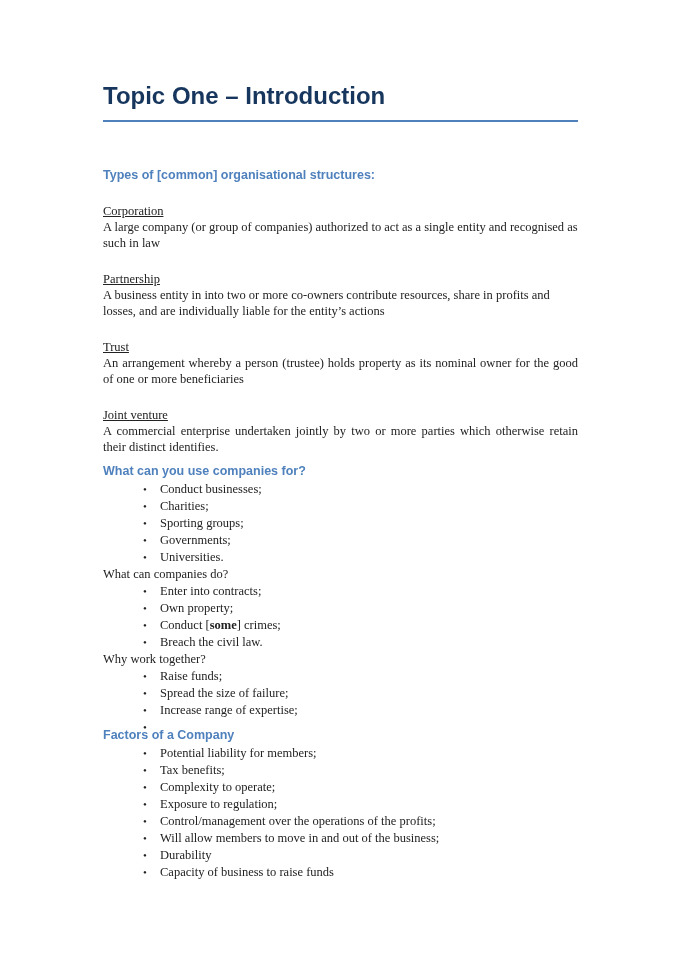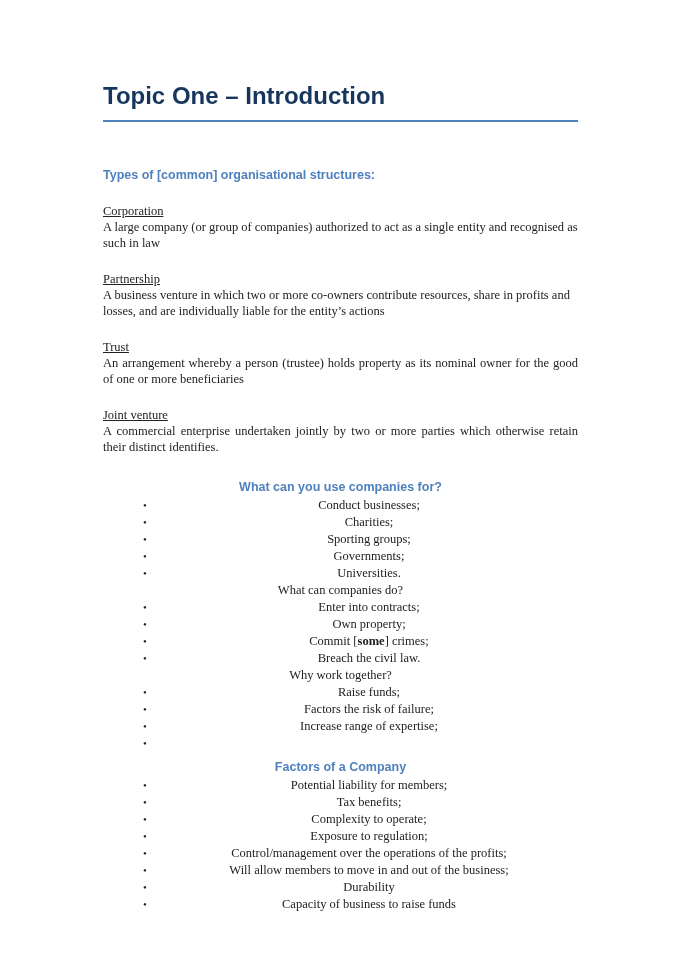--- a/index.html
+++ b/index.html
@@ -29,21 +29,21 @@
     padding-bottom:10px;
     border-bottom:2px solid var(--accent);
   }
   .content{
     position:absolute;
     left:103px;top:167px;
     width:475px;
     font-size:12.5px;
     line-height:16px;
   }
-  .section + .section{margin-top:24px;text-align:center;}
+  .section + .section{margin-top:8px;}
   .section-heading{
     font-family:"Liberation Sans", sans-serif;
     font-weight:bold;
     color:var(--accent);
     font-size:12.5px;
     line-height:16px;
     margin-bottom:2px;
   }
   .term{text-decoration:underline;line-height:16px;margin-top:20px;}
   .desc{line-height:16px;}
@@ -58,46 +58,46 @@
 <body>
 
 <div class="page">
   <h1 class="title">Topic One – Introduction</h1>
   <div class="content">
       <div class="section">
         <div class="section-heading">Types of [common] organisational structures:</div>
         <div class="term">Corporation</div>
         <div class="desc">A large company (or group of companies) authorized to act as a single entity and recognised as such in law</div>
         <div class="term">Partnership</div>
-        <div class="desc">A business venture in which two or more co-owners contribute resources, share in profits and losses, and are individually liable for the entity’s actions</div>
+        <div class="desc">A business entity in into two or more co-owners contribute resources, share in profits and losses, and are individually liable for the entity’s actions</div>
         <div class="term">Trust</div>
         <div class="desc justify">An arrangement whereby a person (trustee) holds property as its nominal owner for the good of one or more beneficiaries</div>
         <div class="term">Joint venture</div>
         <div class="desc justify">A commercial enterprise undertaken jointly by two or more parties which otherwise retain their distinct identifies.</div>
       </div>
       <div class="section">
         <div class="section-heading">What can you use companies for?</div>
         <div class="list">
           <div class="li"><span class="dot">•</span><span class="li-text">Conduct businesses;</span></div>
           <div class="li"><span class="dot">•</span><span class="li-text">Charities;</span></div>
           <div class="li"><span class="dot">•</span><span class="li-text">Sporting groups;</span></div>
           <div class="li"><span class="dot">•</span><span class="li-text">Governments;</span></div>
           <div class="li"><span class="dot">•</span><span class="li-text">Universities.</span></div>
         </div>
         <div class="lead">What can companies do?</div>
         <div class="list">
           <div class="li"><span class="dot">•</span><span class="li-text">Enter into contracts;</span></div>
           <div class="li"><span class="dot">•</span><span class="li-text">Own property;</span></div>
-          <div class="li"><span class="dot">•</span><span class="li-text"><span>Commit [</span><span class="bold">some</span><span>] crimes;</span></span></div>
+          <div class="li"><span class="dot">•</span><span class="li-text"><span>Conduct [</span><span class="bold">some</span><span>] crimes;</span></span></div>
           <div class="li"><span class="dot">•</span><span class="li-text">Breach the civil law.</span></div>
         </div>
         <div class="lead">Why work together?</div>
         <div class="list">
           <div class="li"><span class="dot">•</span><span class="li-text">Raise funds;</span></div>
-          <div class="li"><span class="dot">•</span><span class="li-text">Factors the risk of failure;</span></div>
+          <div class="li"><span class="dot">•</span><span class="li-text">Spread the size of failure;</span></div>
           <div class="li"><span class="dot">•</span><span class="li-text">Increase range of expertise;</span></div>
           <div class="li"><span class="dot">•</span></div>
         </div>
       </div>
       <div class="section">
         <div class="section-heading">Factors of a Company</div>
         <div class="list">
           <div class="li"><span class="dot">•</span><span class="li-text">Potential liability for members;</span></div>
           <div class="li"><span class="dot">•</span><span class="li-text">Tax benefits;</span></div>
           <div class="li"><span class="dot">•</span><span class="li-text">Complexity to operate;</span></div>

